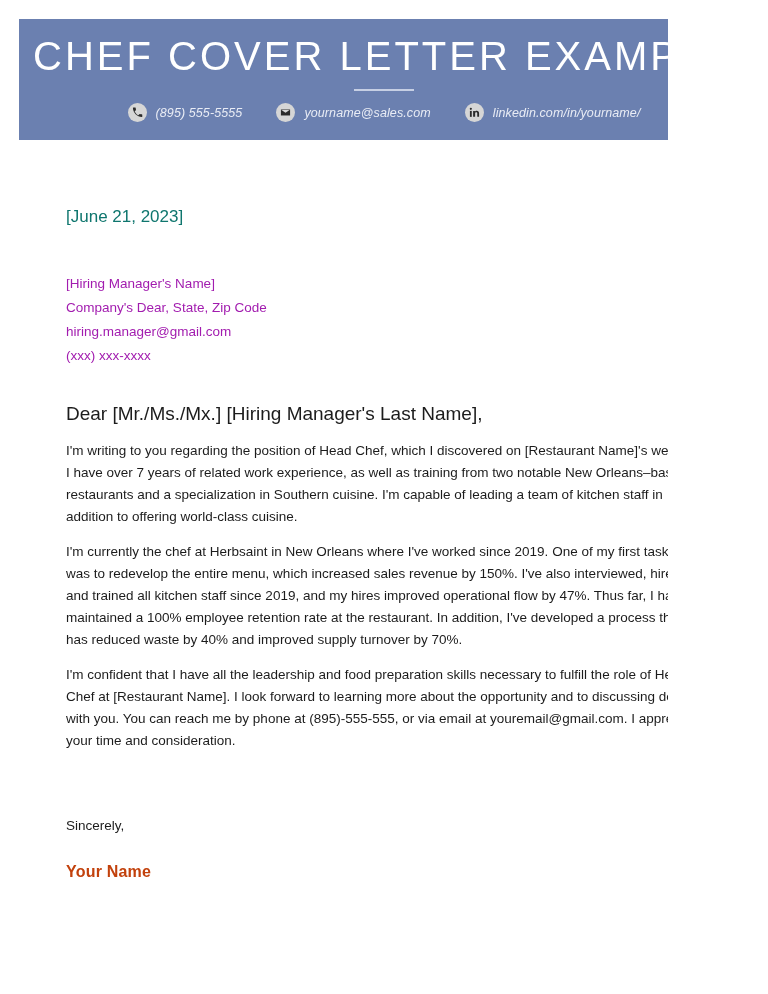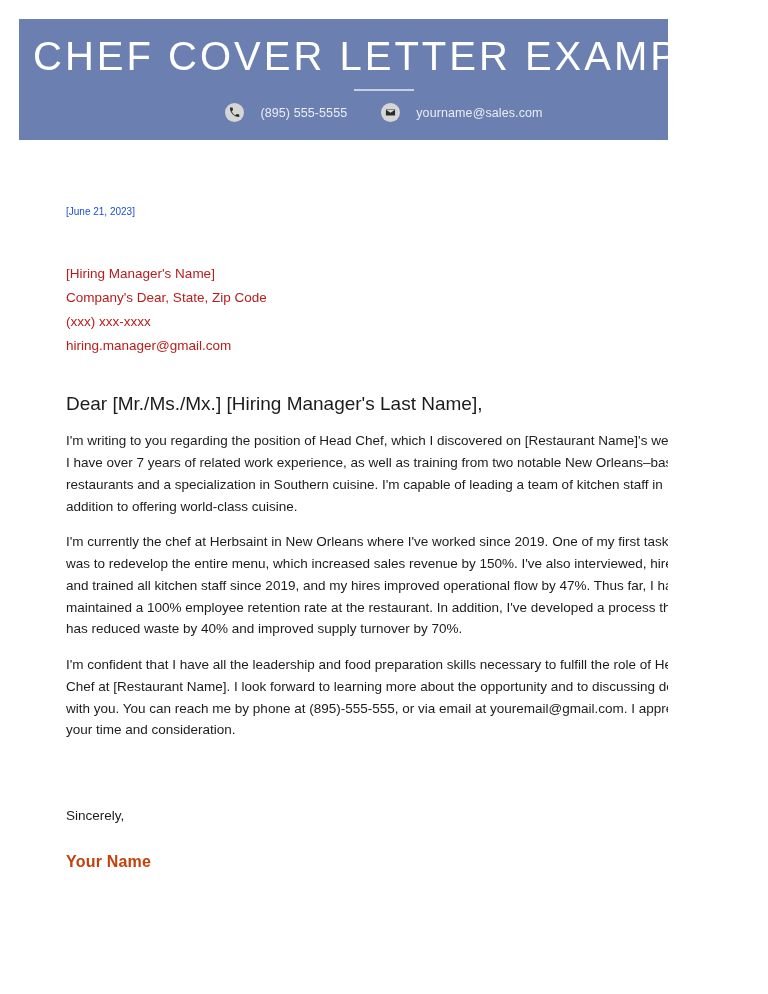--- a/index.html
+++ b/index.html
@@ -57,21 +57,22 @@
     display: flex;
     flex-direction: row;
     align-items: center;
     justify-content: center;
     gap: 34px;
   }
   .contact-item {
     display: flex;
     flex-direction: row;
     align-items: center;
-    gap: 16px;
+    gap: 9px;
+    font-style: italic;
   }
   .contact-icon {
     width: 19px;
     height: 19px;
     border-radius: 50%;
     background: #d6d6d6;
     display: flex;
     align-items: center;
     justify-content: center;
     flex: 0 0 auto;
@@ -85,27 +86,27 @@
   }
 
   
   .letter {
     position: absolute;
     left: 66px;
     top: 205px;
     width: 636px;
   }
   .date-line {
-    color: #1d4ed8;
-    font-size: 10px;
+    color: #0f766e;
+    font-size: 17px;
     line-height: 1.45;
   }
   .recipient-block {
     margin-top: 42px;
-    color: #b91c1c;
+    color: #a21caf;
     font-size: 13.5px;
     line-height: 1.78;
   }
   .recipient-line { display: block; }
 
   .salutation {
     margin-top: 32px;
     color: #1c1c1c;
     font-size: 19px;
     line-height: 1.45;
@@ -156,33 +157,43 @@
       <div class="contact-item">
         <span class="contact-icon">
           <svg width="11" height="11" viewBox="0 0 24 24" aria-hidden="true">
             <path fill="#2b2b2b" d="M2 5.5h20v13H2z"></path>
             <path fill="#d6d6d6" d="M3.2 6.6L12 12.6l8.8-6z"></path>
           </svg>
         </span>
         <span class="contact-text">yourname@sales.com</span>
       </div>
 
+      <div class="contact-item">
+        <span class="contact-icon">
+          <svg width="11" height="11" viewBox="0 0 24 24" aria-hidden="true">
+            <rect x="2" y="8.5" width="4" height="13" fill="#2b2b2b"></rect>
+            <circle cx="4" cy="4" r="2.4" fill="#2b2b2b"></circle>
+            <path fill="#2b2b2b" d="M9 8.5h3.9v1.9c.7-1.2 2.1-2.2 4-2.2 3.4 0 5.1 2 5.1 5.8v7.5h-4v-6.9c0-1.9-.7-2.9-2.2-2.9-1.4 0-2.4 1-2.4 2.9v6.9H9z"></path>
+          </svg>
+        </span>
+        <span class="contact-text">linkedin.com/in/yourname/</span>
+      </div>
 
     </div>
   </div>
 
   <div class="letter">
 
     <div class="date-line">[June 21, 2023]</div>
 
     <div class="recipient-block">
       <span class="recipient-line">[Hiring Manager's Name]</span>
       <span class="recipient-line">Company's Dear, State, Zip Code</span>
+      <span class="recipient-line">hiring.manager@gmail.com</span>
       <span class="recipient-line">(xxx) xxx-xxxx</span>
-      <span class="recipient-line">hiring.manager@gmail.com</span>
     </div>
 
     <div class="salutation">Dear [Mr./Ms./Mx.] [Hiring Manager's Last Name],</div>
 
     <p class="body-paragraph">I'm writing to you regarding the position of Head Chef, which I discovered on [Restaurant Name]'s website. I have over 7 years of related work experience, as well as training from two notable New Orleans–based restaurants and a specialization in Southern cuisine. I'm capable of leading a team of kitchen staff in addition to offering world-class cuisine.</p>
 
     <p class="body-paragraph">I'm currently the chef at Herbsaint in New Orleans where I've worked since 2019. One of my first tasks was to redevelop the entire menu, which increased sales revenue by 150%. I've also interviewed, hired, and trained all kitchen staff since 2019, and my hires improved operational flow by 47%. Thus far, I have maintained a 100% employee retention rate at the restaurant. In addition, I've developed a process that has reduced waste by 40% and improved supply turnover by 70%.</p>
 
     <p class="body-paragraph">I'm confident that I have all the leadership and food preparation skills necessary to fulfill the role of Head Chef at [Restaurant Name]. I look forward to learning more about the opportunity and to discussing details with you. You can reach me by phone at (895)-555-555, or via email at youremail@gmail.com. I appreciate your time and consideration.</p>
 

